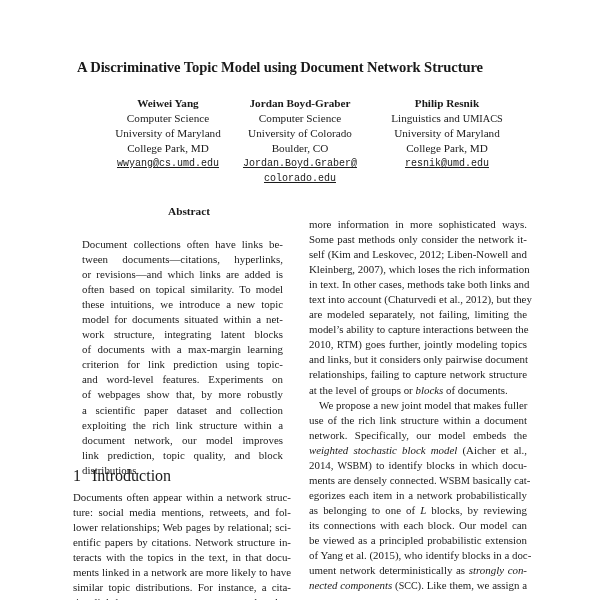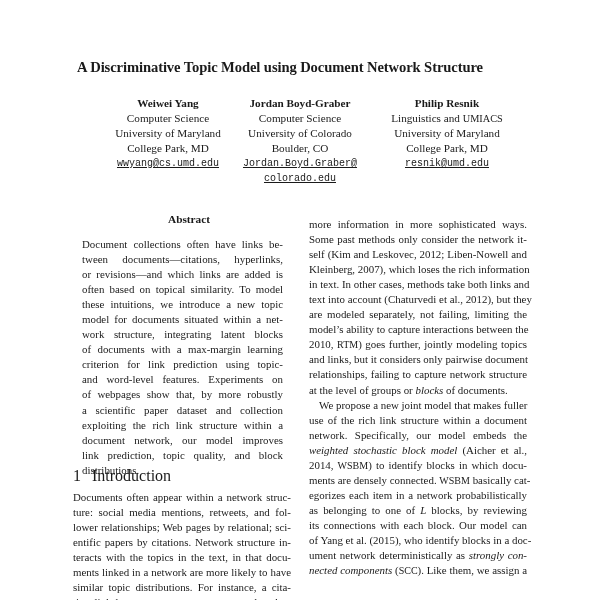--- a/index.html
+++ b/index.html
@@ -9,21 +9,21 @@
            font-weight:bold; font-size:14.6px; letter-spacing:-0.1px; }
   .authors { position:absolute; top:96px; left:0; width:600px; }
   .author { position:absolute; text-align:center; font-size:11.2px; line-height:15px; }
   .author .name { font-weight:bold; }
   .author .mono { font-family:"Liberation Mono", "DejaVu Sans Mono", monospace; font-size:10px;text-decoration:underline; }
   .a1 { left:88px; width:160px; }
   .a2 { left:220px; width:160px; }
   .a3 { left:362px; width:170px; }
   .sc { font-variant:small-caps; font-size:0.92em; }
   .col { position:absolute; font-size:10.9px; line-height:15.05px; text-align:justify; }
-  .abs-head { position:absolute; top:213px; left:88px; width:202px; text-align:center;
+  .abs-head { position:absolute; top:205px; left:88px; width:202px; text-align:center;
               font-weight:bold; font-size:11.3px; }
   .abstract { top:237px; left:82px; width:201px; }
   .intro-head { position:absolute; top:467px; left:73px; font-weight:normal; font-size:16px; }
   .intro-head .num { display:inline-block; width:19px; }
   .intro { top:490px; left:73px; width:218px; }
   .right { top:217px; left:309px; width:218px; }
   .line { display:block; text-align:justify; text-align-last:justify; white-space:nowrap; }
   .line.last { text-align-last:left; }
   i { font-style:italic; }
 </style>
@@ -106,19 +106,20 @@
     <span class="line last"><span>at the level of groups or </span><i>blocks</i><span> of documents.</span></span>
     <span class="line" style="text-indent:10px">We propose a new joint model that makes fuller</span>
     <span class="line">use of the rich link structure within a document</span>
     <span class="line">network. Specifically, our model embeds the</span>
     <span class="line"><i>weighted stochastic block model</i><span> (Aicher et al.,</span></span>
     <span class="line"><span>2014, </span><span class="sc">WSBM</span><span>) to identify blocks in which docu-</span></span>
     <span class="line"><span>ments are densely connected. </span><span class="sc">WSBM</span><span> basically cat-</span></span>
     <span class="line">egorizes each item in a network probabilistically</span>
     <span class="line"><span>as belonging to one of </span><i>L</i><span> blocks, by reviewing</span></span>
     <span class="line">its connections with each block. Our model can</span>
+    <span class="line">be viewed as a principled probabilistic extension</span>
     <span class="line">of Yang et al. (2015), who identify blocks in a doc-</span>
     <span class="line"><span>ument network deterministically as </span><i>strongly con-</i></span>
     <span class="line"><i>nected components</i><span> (</span><span class="sc">SCC</span><span>). Like them, we assign a</span></span>
 
   </div>
 
 </div>
 
 </body></html>

